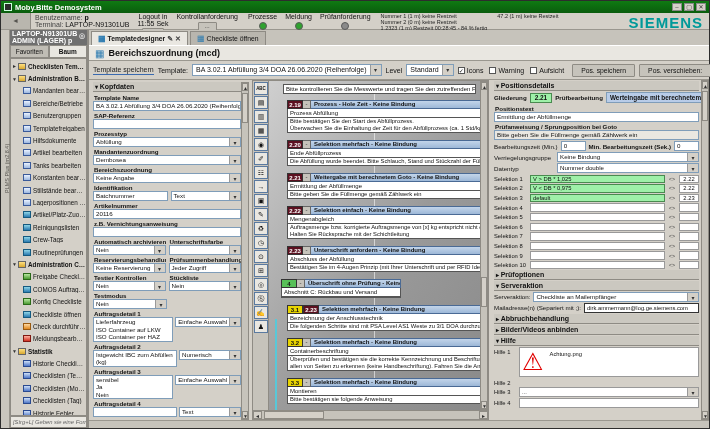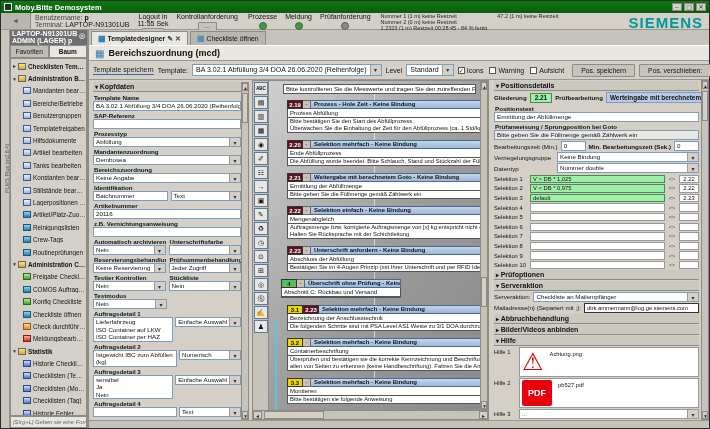--- a/index.html
+++ b/index.html
@@ -783,24 +783,20 @@
             <div id="hilferows">
                 <div class="hrow">
                   <span class="hl">Hilfe 1</span>
                   <div class="hbox">
                     <span class="warn-ic">⚠</span>
                     <span class="fname">Achtung.png</span>
                   </div>
                 </div>
                 <div class="hrow">
                   <span class="hl">Hilfe 2</span>
-                  <div class="hbox">
-                    <span class="pdf-ic">PDF</span>
-                    <span class="fname">pb527.pdf</span>
-                  </div>
                 </div>
                 <div class="hrow">
                   <span class="hl">Hilfe 3</span>
                   <span class="hsel">
                     <span class="val">...</span>
                     <span class="dd">▾</span>
                   </span>
                 </div>
                 <div class="hrow">
                   <span class="hl">Hilfe 4</span>

